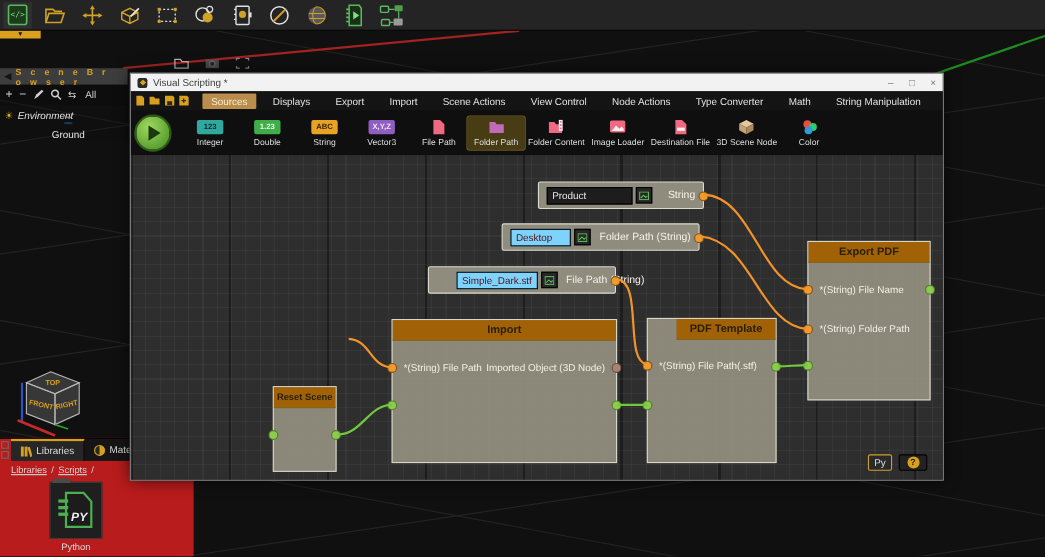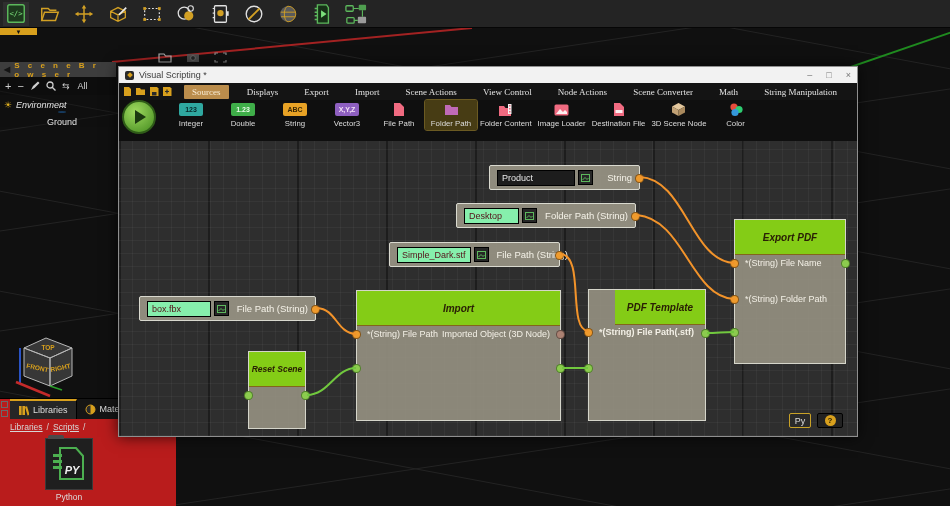--- a/index.html
+++ b/index.html
@@ -68,23 +68,23 @@
     z-index:5; border:1px solid #8f8f8f; box-shadow:0 0 14px rgba(0,0,0,.7); background:#141414; }
   .titlebar { height:16px; background:#f2f2f2; display:flex; align-items:center; padding:0 6px;
     font-size:9px; color:#3c3c3c; gap:5px; }
   .win-icon { width:9px; height:9px; background:#2a2a2a; border-radius:2px; position:relative; }
   .win-icon::after { content:""; position:absolute; left:2.5px; top:2.5px; width:4px; height:4px;
     background:#d8a01d; transform:rotate(45deg); }
   .win-controls { margin-left:auto; display:flex; gap:14px; color:#777; font-size:9px; }
   .menubar { height:17px; background:#141414; display:flex; align-items:center; padding:0 4px; }
   .file-icons { display:flex; gap:3px; margin-right:4px; }
   .menu-tabs { flex:1; display:flex; justify-content:space-between; padding:0 8px; }
-  .menu-tab { font-size:9px; color:#e2e2e2; padding:2px 8px; white-space:nowrap;font-family:Liberation Serif, serif; }
+  .menu-tab { font-size:9px; color:#e2e2e2; padding:2px 8px; white-space:nowrap; }
   .menu-tab.selected { background:#bb8d4c; color:#f8ecd4; border-radius:1px; }
-  .palette { height:41px; background:#0f0f0f; display:flex; align-items:flex-start; padding-left:3px; }
+  .palette { height:41px; background:#0f0f0f; display:flex; align-items:center; padding-left:3px; }
   .play-btn { width:34px; height:34px; border-radius:50%; margin-right:9px; flex:0 0 auto;
     background:radial-gradient(circle at 38% 32%, #9ed95f, #5a9e2e 75%); border:2px solid #2f5c18;
     display:flex; align-items:center; justify-content:center; }
   .play-btn .tri { width:0; height:0; border-left:11px solid #1c3a10;
     border-top:7px solid transparent; border-bottom:7px solid transparent; margin-left:3px; }
   .pal-item { min-width:52px; padding:2px 3px; display:flex; flex-direction:column; align-items:center;
     gap:2px; color:#dedede; font-size:7.8px; white-space:nowrap; border-radius:2px; }
   .pal-item.selected { background:#473c14; outline:1px solid #6b5a22; }
   .pal-badge { width:24px; height:13px; border-radius:2px; display:flex; align-items:center;
     justify-content:center; font-size:7px; font-weight:bold; }
@@ -100,28 +100,28 @@
       repeating-linear-gradient(0deg, rgba(255,255,255,.04) 0 1px, transparent 1px 13px),
       repeating-linear-gradient(90deg, rgba(255,255,255,.04) 0 1px, transparent 1px 13px),
       repeating-linear-gradient(90deg, rgba(0,0,0,.38) 0 2px, transparent 2px 89px);
     overflow:hidden; }
   .wires { position:absolute; left:0; top:0; pointer-events:none; }
 
   .vnode { position:absolute; height:25px; background:rgba(150,146,131,.94);
     border:1px solid #d9d9cf; border-radius:2px; display:flex; align-items:center; padding:0 7px; }
   .field { height:16px; border:1px solid #000; background:#1d1d1d; color:#e8e8e8; font-size:9px;
     padding:0 4px; display:flex; align-items:center; }
-  .field.pink { background:#86efac; color:#551018; }
+  .field.pink { background:#7dd3fc; color:#551018; }
   .mini-btn { width:15px; height:15px; background:#262626; border:1px solid #000; margin-left:3px;
     display:flex; align-items:center; justify-content:center; flex:0 0 auto; }
   .vport-label { margin-left:auto; color:#f5f2e8; font-size:9.5px; padding-left:8px; white-space:nowrap; }
 
   .fnode { position:absolute; background:rgba(148,143,128,.92); border:1px solid #d5d5ca; }
-  .fnode-header { height:35px; background:#84cc16; border-bottom:1px solid #83651c; color:#2a2005;
-    font-size:10px; font-weight:bold; display:flex; align-items:center; justify-content:center;font-style:italic; }
+  .fnode-header { height:19px; background:#a16207; border-bottom:1px solid #83651c; color:#2a2005;
+    font-size:10px; font-weight:bold; display:flex; align-items:center; justify-content:center; }
   .row-label { position:absolute; font-size:9px; color:#f3f0e6; white-space:nowrap; }
   .row-label.r { text-align:right; }
 
   .port { position:absolute; width:9px; height:9px; border-radius:50%;
     border:1px solid rgba(50,25,0,.55); }
   .port.orange { background:#ef9b2d; }
   .port.muted  { background:#ab8172; border-color:rgba(0,0,0,.4); }
   .port.green  { background:#8ccb4e; border-color:rgba(20,60,0,.5); }
 
   .py-btn { position:absolute; right:46px; bottom:8px; width:22px; height:15px; background:#2a2a2a;
@@ -376,21 +376,21 @@
           </svg>
       </span>
       <span class="menu-tabs">
         <span class="menu-tab selected">Sources</span>
         <span class="menu-tab">Displays</span>
         <span class="menu-tab">Export</span>
         <span class="menu-tab">Import</span>
         <span class="menu-tab">Scene Actions</span>
         <span class="menu-tab">View Control</span>
         <span class="menu-tab">Node Actions</span>
-        <span class="menu-tab">Scene Converter</span>
+        <span class="menu-tab">Type Converter</span>
         <span class="menu-tab">Math</span>
         <span class="menu-tab">String Manipulation</span>
       </span>
     </div>
 
     <div class="palette">
       <div class="play-btn">
           <span class="tri"></span>
         </div>
 
@@ -508,62 +508,51 @@
             <svg width="9" height="8">
               <rect x="0.5" y="0.5" width="8" height="7" fill="none" stroke="#5cb85c"></rect>
               <path d="M1.5,6 L4,3.5 L6,5.5 L7.5,4" stroke="#5cb85c" fill="none"></path>
             </svg>
           </span>
         <span class="vport-label">Folder Path (String)</span>
         <span class="port orange" style="right:-5px; top:8px;"></span>
       </div>
 
       <div class="vnode" style="left:270px; top:101px; width:171px;">
-        <span class="field pink" style="width:78px;">Simple_Dark.stf</span>
+        <span class="field pink" style="width:78px;margin-left:18px;">Simple_Dark.stf</span>
         <span class="mini-btn">
             <svg width="9" height="8">
               <rect x="0.5" y="0.5" width="8" height="7" fill="none" stroke="#5cb85c"></rect>
               <path d="M1.5,6 L4,3.5 L6,5.5 L7.5,4" stroke="#5cb85c" fill="none"></path>
             </svg>
           </span>
         <span class="vport-label">File Path (String)</span>
         <span class="port orange" style="right:-5px; top:8px;"></span>
       </div>
 
-      <div class="vnode" style="left:20px; top:155px; width:177px;">
-        <span class="field pink" style="width:76px;">box.fbx</span>
-        <span class="mini-btn">
-            <svg width="9" height="8">
-              <rect x="0.5" y="0.5" width="8" height="7" fill="none" stroke="#5cb85c"></rect>
-              <path d="M1.5,6 L4,3.5 L6,5.5 L7.5,4" stroke="#5cb85c" fill="none"></path>
-            </svg>
-          </span>
-        <span class="vport-label">File Path (String)</span>
-        <span class="port orange" style="right:-5px; top:8px;"></span>
-      </div>
 
       <div class="fnode" style="left:129px; top:210px; width:58px; height:78px;">
         <div class="fnode-header" style="font-size:8.5px;">Reset Scene</div>
         <span class="port green" style="left:-5px; top:39px;"></span>
         <span class="port green" style="right:-5px; top:39px;"></span>
       </div>
 
       <div class="fnode" style="left:237px; top:149px; width:205px; height:131px;">
         <div class="fnode-header">Import</div>
         <span class="row-label" style="left:10px; top:38px;">*(String) File Path</span>
         <span class="row-label r" style="right:10px; top:38px;">Imported Object (3D Node)</span>
         <span class="port orange" style="left:-5px; top:39px;"></span>
         <span class="port muted" style="right:-5px; top:39px;"></span>
         <span class="port green" style="left:-5px; top:73px;"></span>
         <span class="port green" style="right:-5px; top:73px;"></span>
       </div>
 
       <div class="fnode" style="left:469px; top:148px; width:118px; height:132px;padding-left:26px;">
         <div class="fnode-header">PDF Template</div>
-        <span class="row-label" style="left:10px; top:37px;font-weight:bold;">*(String) File Path(.stf)</span>
+        <span class="row-label" style="left:10px; top:37px;">*(String) File Path(.stf)</span>
         <span class="port orange" style="left:-5px; top:38px;"></span>
         <span class="port green" style="right:-5px; top:39px;"></span>
         <span class="port green" style="left:-5px; top:74px;"></span>
       </div>
 
       <div class="fnode" style="left:615px; top:78px; width:112px; height:145px;">
         <div class="fnode-header">Export PDF</div>
         <span class="row-label" style="left:10px; top:38px;">*(String) File Name</span>
         <span class="row-label" style="left:10px; top:74px;">*(String) Folder Path</span>
         <span class="port orange" style="left:-5px; top:39px;"></span>

